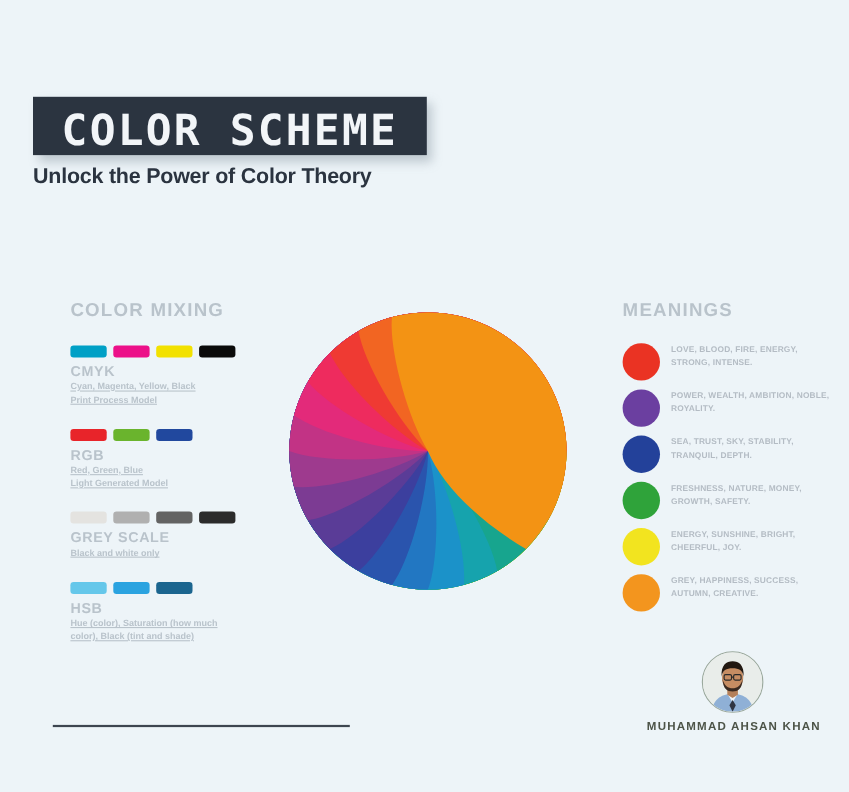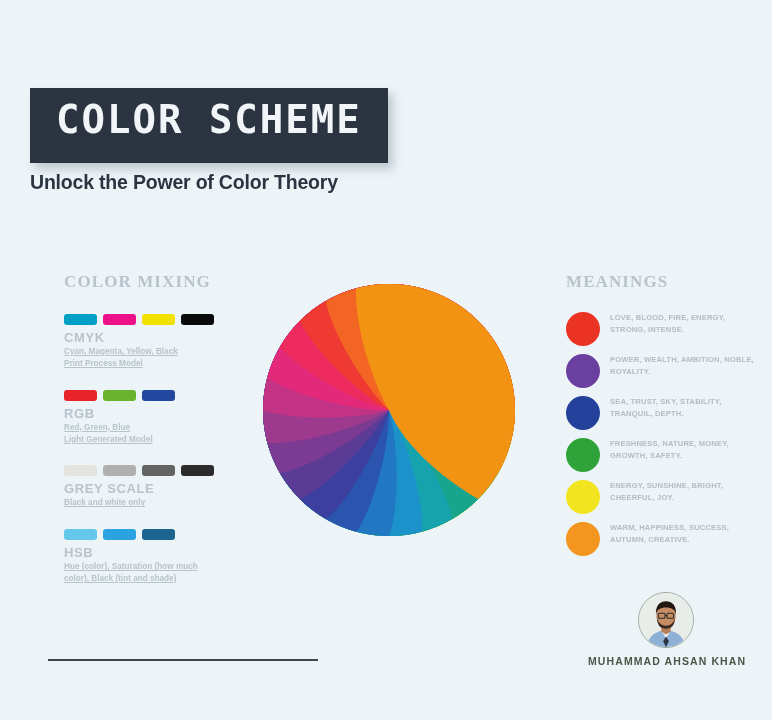--- a/index.html
+++ b/index.html
@@ -12,21 +12,21 @@
     overflow: hidden;
     position: relative;
   }
 
   
   #header-block { position: absolute; left: 30px; top: 88px; }
 
   #title-banner {
     display: inline-block;
     background: #2b3440;
-    padding: 12px 26px 24px 26px;
+    padding: 12px 26px 2px 26px;
     box-shadow: 5px 6px 9px rgba(120,135,148,0.40);
   }
   #title-text {
     font-family: "DejaVu Sans Mono", monospace;
     font-size: 39px;
     font-weight: bold;
     letter-spacing: 2px;
     color: #f2f5f8;
     line-height: 1;
     white-space: nowrap;
@@ -38,21 +38,20 @@
     color: #2b3440;
     letter-spacing: -0.2px;
   }
 
   
   .section-heading {
     font-size: 17px;
     font-weight: bold;
     color: #b9c3cb;
     letter-spacing: 1.1px;
-    font-family: Liberation Serif, serif;
   }
 
   
   #color-mixing { position: absolute; left: 64px; top: 272px; width: 180px; }
   #color-mixing .section-heading { margin-bottom: 22px; }
 
   .mix-group { margin-bottom: 20px; }
   .swatch-row { display: flex; gap: 6px; margin-bottom: 6px; }
   .swatch {
     width: 33px; height: 11px;
@@ -243,21 +242,21 @@
       <div class="meaning-row">
         <div class="meaning-dot" style="background: rgb(47, 163, 58);"></div>
         <div class="meaning-text">FRESHNESS, NATURE, MONEY, GROWTH, SAFETY.</div>
       </div>
       <div class="meaning-row">
         <div class="meaning-dot" style="background: rgb(242, 228, 31);"></div>
         <div class="meaning-text">ENERGY, SUNSHINE, BRIGHT, CHEERFUL, JOY.</div>
       </div>
       <div class="meaning-row">
         <div class="meaning-dot" style="background: rgb(243, 149, 30);"></div>
-        <div class="meaning-text">WARM, HAPPINESS, SUCCESS, AUTUMN, CREATIVE.</div>
+        <div class="meaning-text">GREY, HAPPINESS, SUCCESS, AUTUMN, CREATIVE.</div>
       </div>
     </div>
 </div>
 
 <div id="footer-rule" style="background: rgb(61, 70, 80);"></div>
 
 <div id="footer-credit">
   <div id="avatar">
     <svg viewBox="0 0 56 56" xmlns="http://www.w3.org/2000/svg">
       <rect x="0" y="0" width="56" height="56" fill="#e9edea"></rect>

